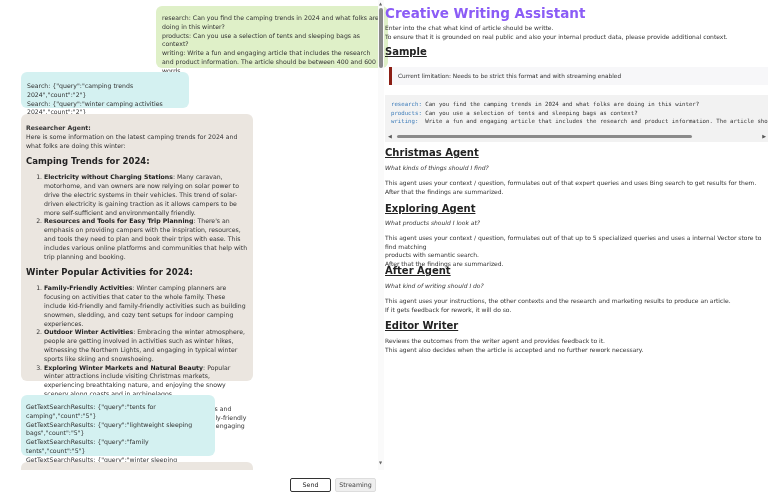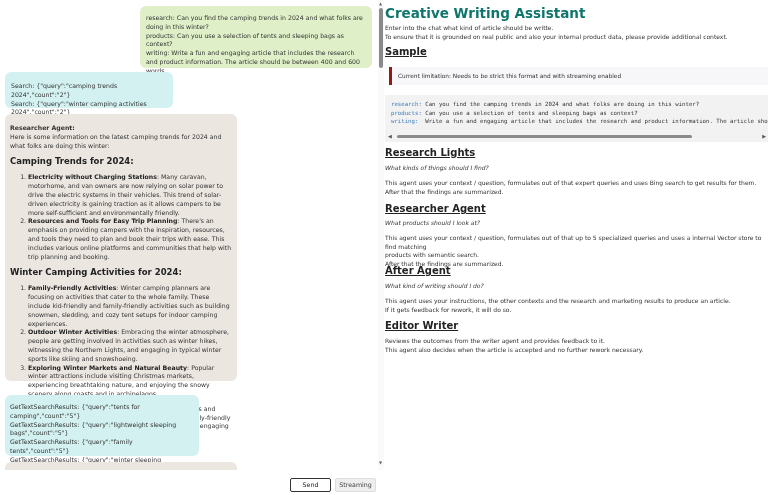--- a/index.html
+++ b/index.html
@@ -1,20 +1,20 @@
 <!DOCTYPE html>
 <html><head>
   <meta charset="utf-8">
   <style>
     * { box-sizing: border-box; margin: 0; padding: 0; }
     html, body { width: 768px; height: 495px; overflow: hidden; background: #ffffff; }
     body { font-family: "DejaVu Sans", sans-serif; color: #222; position: relative; }
 
     
-    .chat-pane { position: absolute; left: 0; top: 0; width: 378px; height: 470px; overflow: hidden; text-decoration: underline; }
+    .chat-pane { position: absolute; left: 16px; top: 0; width: 378px; height: 470px; overflow: hidden; text-decoration: underline; }
     .msg { position: absolute; border-radius: 6px; font-size: 6.2px; line-height: 8.8px; color: #333; }
     .msg-user { left: 140px; top: 6px; width: 232px; height: 62px; background: #dff0c8; padding: 8px 6px; }
     .msg-search { left: 5px; top: 72px; width: 168px; height: 36px; background: #d4f1f1; padding: 10px 6px; }
     .msg-agent { left: 5px; top: 114px; width: 232px; height: 267px; background: #ebe6e0; padding: 10px 5px; }
     .msg-agent .agent-title { font-weight: bold; }
     .msg-agent h3 { font-size: 8.5px; font-weight: bold; margin: 6px 0 6px 0; color: #222; line-height: 11px; }
     .msg-agent ol { margin-left: 18px; }
     .msg-agent li { margin-bottom: 0px; }
     .msg-agent li b { font-weight: bold; color: #222; }
     .msg-agent .summary { margin-top: 6px; }
@@ -28,21 +28,21 @@
     .btn-stream { left: 335px; top: 478px; width: 41px; border: 1px solid #ddd; background: #efefef; color: #444; }
 
     
     .vscroll { position: absolute; left: 378px; top: 0; width: 6px; height: 470px; background: #fafafa; }
     .vscroll .thumb { position: absolute; left: 1px; top: 8px; width: 4px; height: 60px; background: #8a8a8a; border-radius: 2px; }
     .vscroll .arrow-up { position: absolute; left: 1px; top: 1px; font-size: 4px; color: #666; }
     .vscroll .arrow-down { position: absolute; left: 1px; top: 460px; font-size: 4px; color: #666; }
 
     
     .doc { position: absolute; left: 385px; top: 0; width: 383px; height: 495px; overflow: hidden; font-size: 6px; line-height: 8.5px; color: #333; }
-    .doc h1 { font-size: 13.5px; font-weight: bold; color: #0f766e; position: absolute; left: 0; top: 5px; line-height: 16px; }
+    .doc h1 { font-size: 13.5px; font-weight: bold; color: #8b5cf6; position: absolute; left: 0; top: 5px; line-height: 16px; }
     .doc .intro { position: absolute; left: 0; top: 24px; }
     .doc h2 { font-size: 10px; font-weight: bold; color: #222; position: absolute; left: 0; line-height: 12px; text-decoration: underline; }
     .callout { position: absolute; left: 4px; top: 67px; width: 379px; height: 18px; background: #f7f7f9; }
     .callout .bar { position: absolute; left: 0; top: 0; width: 3px; height: 18px; background: #8b1e14; }
     .callout .text { position: absolute; left: 9px; top: 5px; font-size: 5.8px; }
     .codeblock { position: absolute; left: 0; top: 95px; width: 383px; height: 47px; background: #f2f2f2; overflow: hidden; }
     .codeblock pre { font-family: "DejaVu Sans Mono", monospace; font-size: 5.7px; line-height: 8.5px; position: absolute; left: 6px; top: 5px; white-space: pre; color: #333; }
     .codeblock .key { color: #3a7ab8; }
     .codeblock .hscroll { position: absolute; left: 12px; top: 40px; width: 295px; height: 3px; background: #8a8a8a; border-radius: 2px; }
     .codeblock .harrow-l { position: absolute; left: 3px; top: 37px; font-size: 5px; color: #555; }
@@ -69,21 +69,21 @@
   <div class="msg msg-agent">
     <div class="agent-title">Researcher Agent:</div>
     <div>Here is some information on the latest camping trends for 2024 and what folks are doing this winter:</div>
 
     <h3>Camping Trends for 2024:</h3>
     <ol>
       <li><b>Electricity without Charging Stations</b><span>: Many caravan, motorhome, and van owners are now relying on solar power to drive the electric systems in their vehicles. This trend of solar-driven electricity is gaining traction as it allows campers to be more self-sufficient and environmentally friendly.</span></li>
       <li><b>Resources and Tools for Easy Trip Planning</b><span>: There's an emphasis on providing campers with the inspiration, resources, and tools they need to plan and book their trips with ease. This includes various online platforms and communities that help with trip planning and booking.</span></li>
     </ol>
 
-    <h3>Winter Camping Activities for 2024:</h3>
+    <h3>Winter Popular Activities for 2024:</h3>
     <ol>
       <li><b>Family-Friendly Activities</b><span>: Winter camping planners are focusing on activities that cater to the whole family. These include kid-friendly and family-friendly activities such as building snowmen, sledding, and cozy tent setups for indoor camping experiences.</span></li>
       <li><b>Outdoor Winter Activities</b><span>: Embracing the winter atmosphere, people are getting involved in activities such as winter hikes, witnessing the Northern Lights, and engaging in typical winter sports like skiing and snowshoeing.</span></li>
       <li><b>Exploring Winter Markets and Natural Beauty</b><span>: Popular winter attractions include visiting Christmas markets, experiencing breathtaking nature, and enjoying the snowy scenery along coasts and in archipelagos.</span></li>
     </ol>
 
     <div class="summary">These trends and activities highlight the evolving preferences and interests of campers in 2024, focusing on sustainability, family-friendly experiences, and making the most of the winter season with engaging outdoor and indoor activities.</div>
   </div>
 
   <div class="msg msg-results">
@@ -123,28 +123,28 @@
 
   <div class="codeblock">
     <pre><span class="key">research:</span><span> Can you find the camping trends in 2024 and what folks are doing in this winter?</span>
 <span class="key">products:</span><span> Can you use a selection of tents and sleeping bags as context?</span>
 <span class="key">writing:</span><span>  Write a fun and engaging article that includes the research and product information. The article should be between 400 and 600 words.</span></pre>
     <span class="harrow-l">◀</span>
     <div class="hscroll"></div>
     <span class="harrow-r">▶</span>
   </div>
 
-  <h2 style="top:147px;">Research Lights</h2>
+  <h2 style="top:147px;">Christmas Agent</h2>
   <div class="q" style="top:164px;">What kinds of things should I find?</div>
   <div class="p" style="top:179px;">
     <div>This agent uses your context / question, formulates out of that expert queries and uses Bing search to get results for them.</div>
     <div>After that the findings are summarized.</div>
   </div>
 
-  <h2 style="top:203px;">Researcher Agent</h2>
+  <h2 style="top:203px;">Exploring Agent</h2>
   <div class="q" style="top:219px;">What products should I look at?</div>
   <div class="p" style="top:234px;">
     <div>This agent uses your context / question, formulates out of that up to 5 specialized queries and uses a internal Vector store to find matching</div>
     <div>products with semantic search.</div>
     <div>After that the findings are summarized.</div>
   </div>
 
   <h2 style="top:265px;">After Agent</h2>
   <div class="q" style="top:282px;">What kind of writing should I do?</div>
   <div class="p" style="top:297px;">

